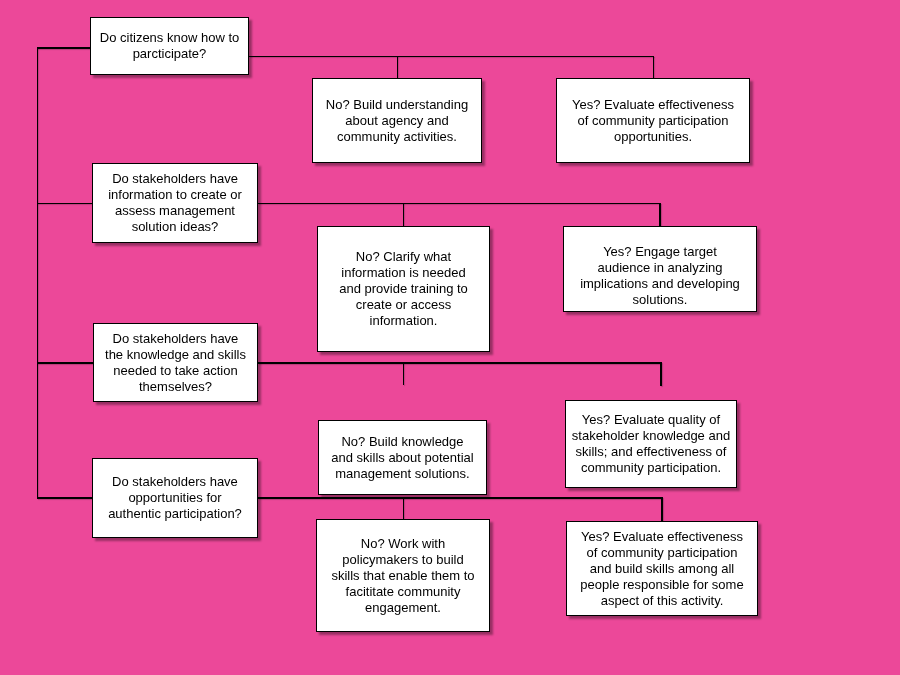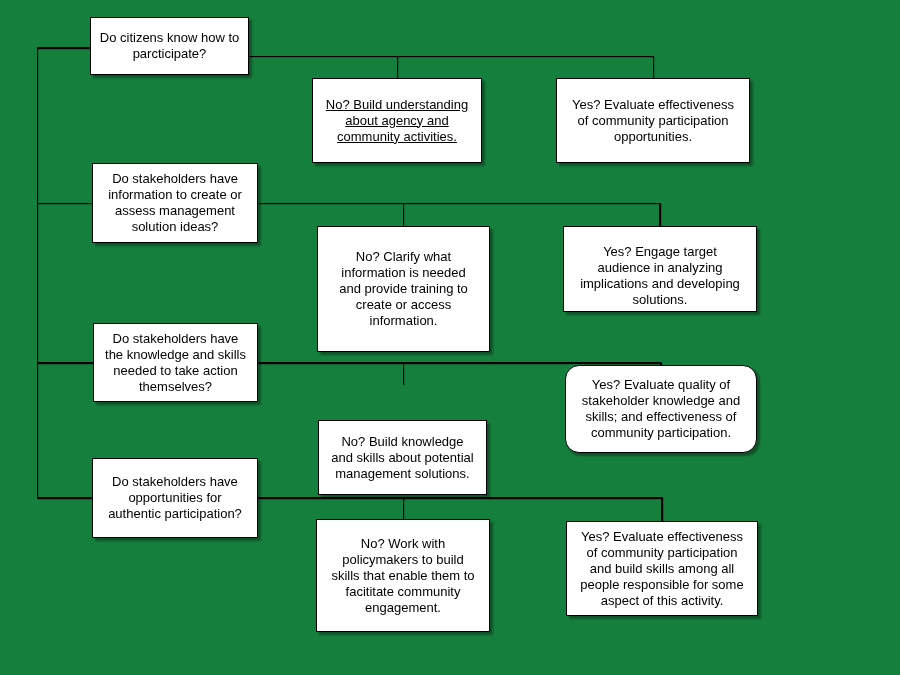--- a/index.html
+++ b/index.html
@@ -4,21 +4,21 @@
 <style>
   html, body {
     margin: 0;
     padding: 0;
     background: #ffffff;
   }
   #stage {
     position: relative;
     width: 900px;
     height: 675px;
-    background: #15803d;
+    background: #ec4899;
     overflow: hidden;
     font-family: "Liberation Sans", "DejaVu Sans", sans-serif;
   }
   .box {
     position: absolute;
     box-sizing: border-box;
     background: #ffffff;
     border: 1.5px solid #000000;
     box-shadow: 2.5px 2.5px 2px rgba(0,0,0,0.35);
     display: flex;
@@ -65,21 +65,21 @@
   <div class="line" style="left:660px; top:362px; width:1.5px; height:24px;"></div>
 
   <div class="line" style="left:258px; top:497px; width:404px; height:1.5px;"></div>
   <div class="line" style="left:402.5px; top:497px; width:1.5px; height:24px;"></div>
   <div class="line" style="left:661px; top:497px; width:1.5px; height:26px;"></div>
 
   <div class="box" style="left:90px; top:17px; width:159px; height:58px;">
     <span>Do citizens know how to
 parcticipate?</span>
   </div>
-  <div class="box" style="left:312px; top:78px; width:170px; height:85px;text-decoration:underline;">
+  <div class="box" style="left:312px; top:78px; width:170px; height:85px;">
     <span>No? Build understanding
 about agency and
 community activities.</span>
   </div>
   <div class="box" style="left:556px; top:78px; width:194px; height:85px;">
     <span>Yes? Evaluate effectiveness
 of community participation
 opportunities.</span>
   </div>
 
@@ -107,21 +107,21 @@
     <span>Do stakeholders have
 the knowledge and skills
 needed to take action
 themselves?</span>
   </div>
   <div class="box" style="left:318px; top:383px; width:169px; height:75px;margin-top:37px;">
     <span>No? Build knowledge
 and skills about potential
 management solutions.</span>
   </div>
-  <div class="box" style="left:565px; top:365px; width:192px; height:88px;border-radius:14px;">
+  <div class="box" style="left:565px; top:400px; width:172px; height:88px;">
     <span>Yes? Evaluate quality of
 stakeholder knowledge and
 skills; and effectiveness of
 community participation.</span>
   </div>
 
   <div class="box" style="left:92px; top:458px; width:166px; height:80px;">
     <span>Do stakeholders have
 opportunities for
 authentic participation?</span>

